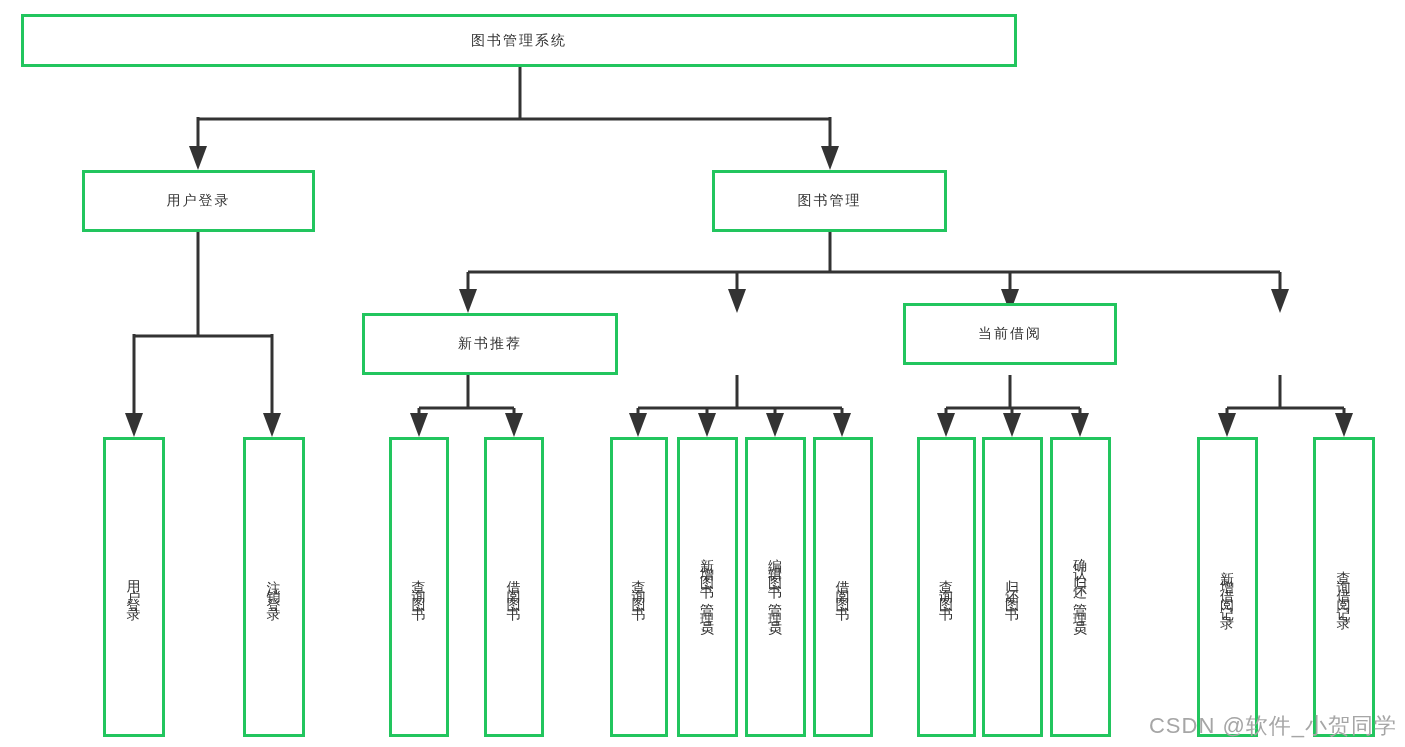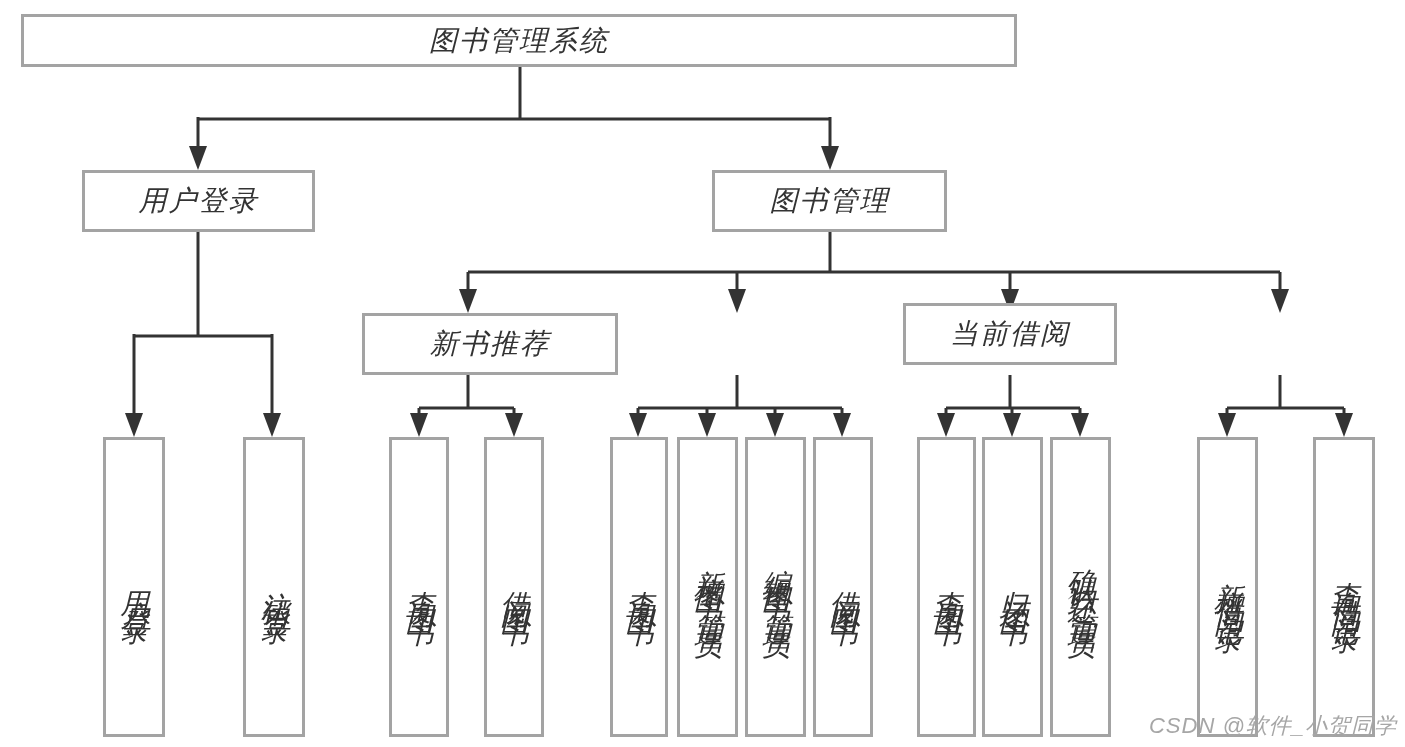--- a/index.html
+++ b/index.html
@@ -3,34 +3,33 @@
 <meta charset="utf-8">
 <style>
   * { margin:0; padding:0; box-sizing:border-box; }
   html,body { background:#ffffff; }
   .stage {
     position:relative; width:1405px; height:747px; background:#ffffff;
     font-family:"Liberation Sans", sans-serif; color:#333333; overflow:hidden;
   }
   .connectors { position:absolute; left:0; top:0; width:1405px; height:747px; }
   .box {
-    position:absolute; background:#ffffff; border:3px solid #a3a3a3;
+    position:absolute; background:#ffffff; border:3px solid #22c55e;
     display:flex; align-items:center; justify-content:center;
-    font-size:28px; color:#333333;font-style:italic;
+    font-size:14px; color:#333333;
   }
   .box.h span { letter-spacing:2px; white-space:nowrap; }
   .box.v span {
     writing-mode:vertical-rl; text-orientation:mixed;
     letter-spacing:9px; line-height:1; white-space:nowrap;
   }
   .watermark {
     position:absolute; right:8px; bottom:6px;
     font-size:22px; color:#a6a6a6; letter-spacing:1px; z-index:5;
     white-space:nowrap;
-    font-style:italic;
   }
 </style>
 </head>
 <body>
 
 <div class="stage">
 
   <svg class="connectors" viewBox="0 0 1405 747" xmlns="http://www.w3.org/2000/svg">
     <g stroke="#333333" stroke-width="3" fill="none">
 

